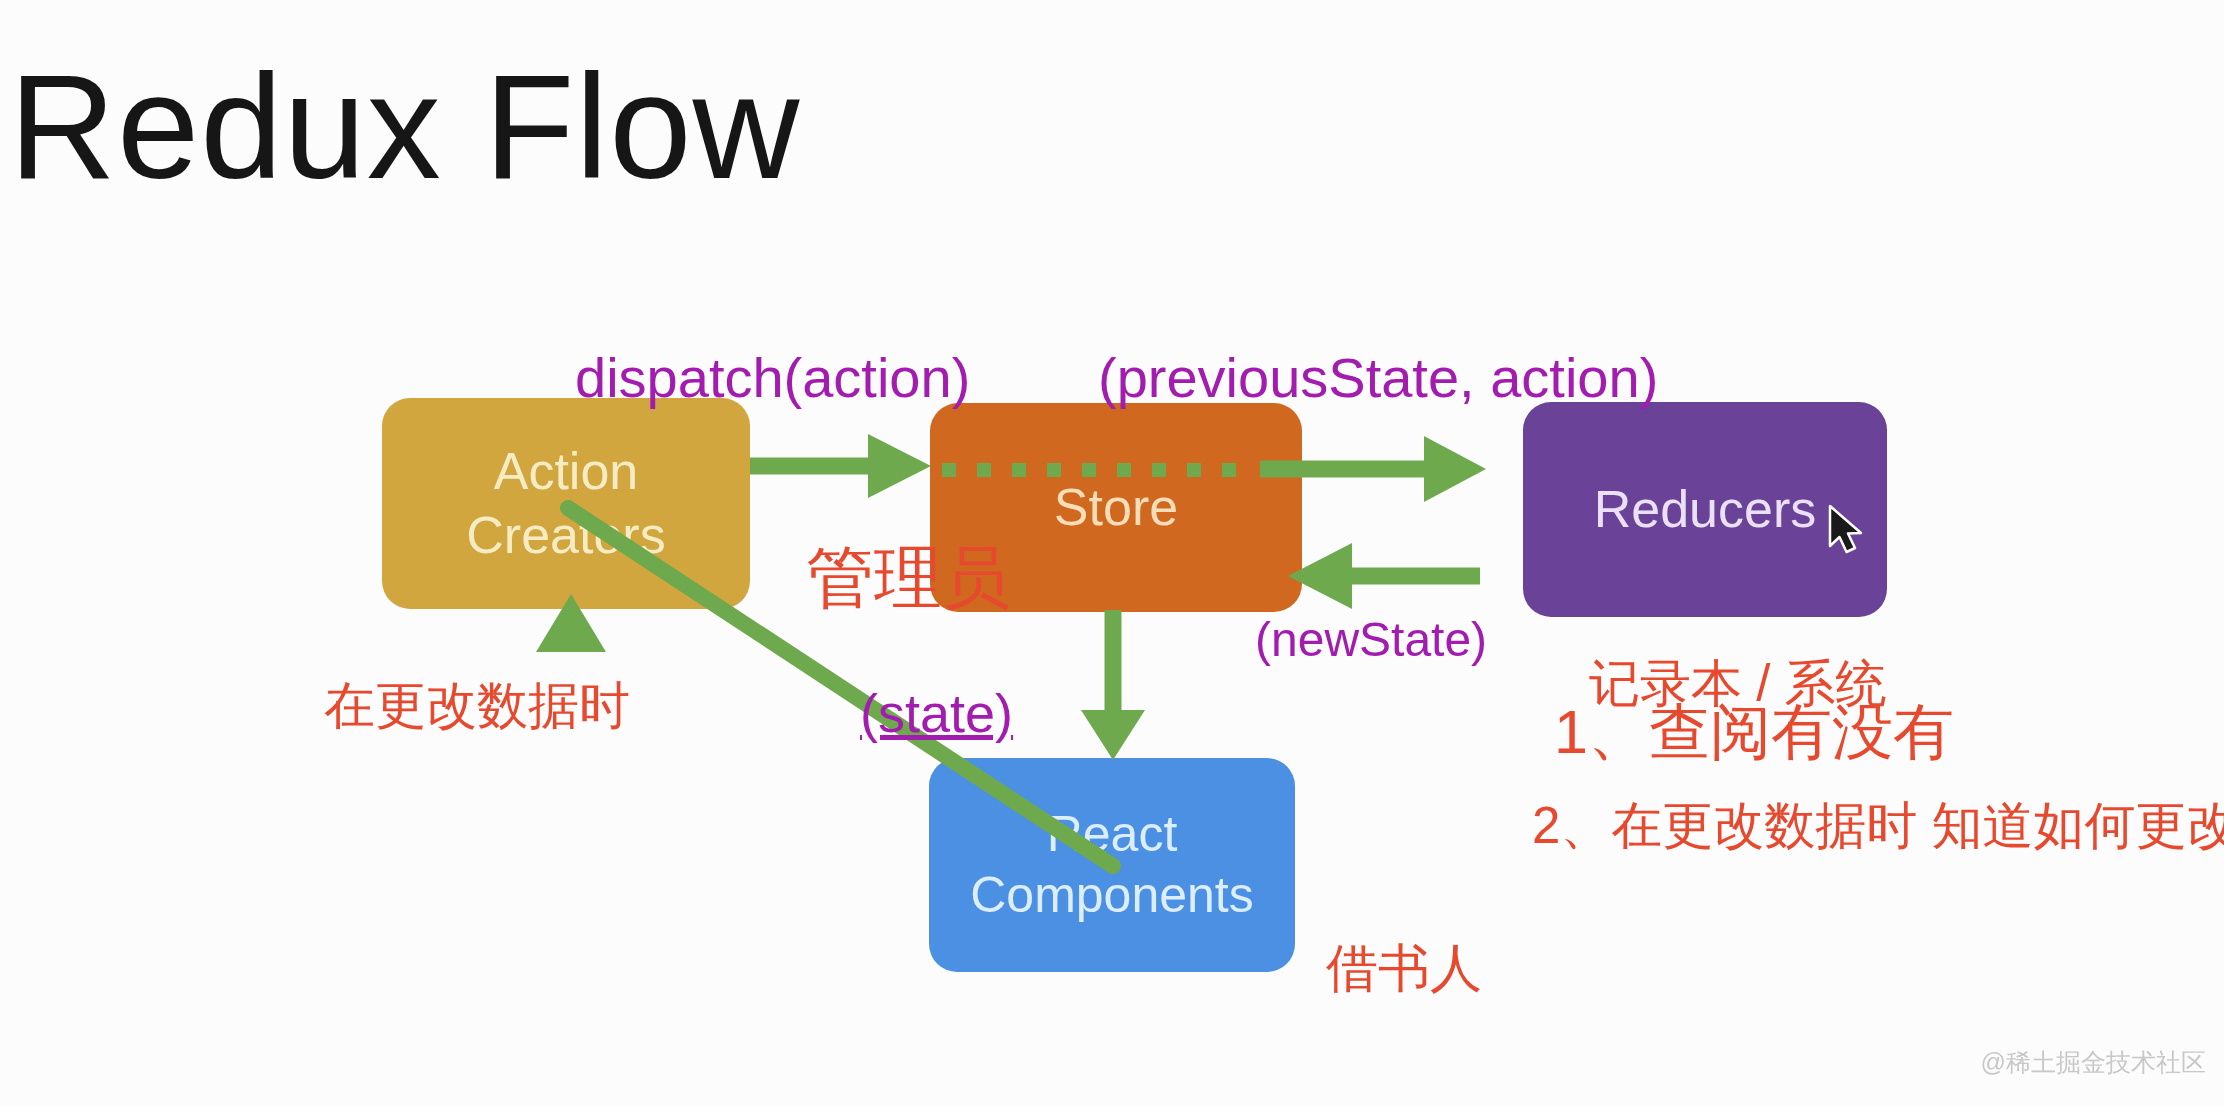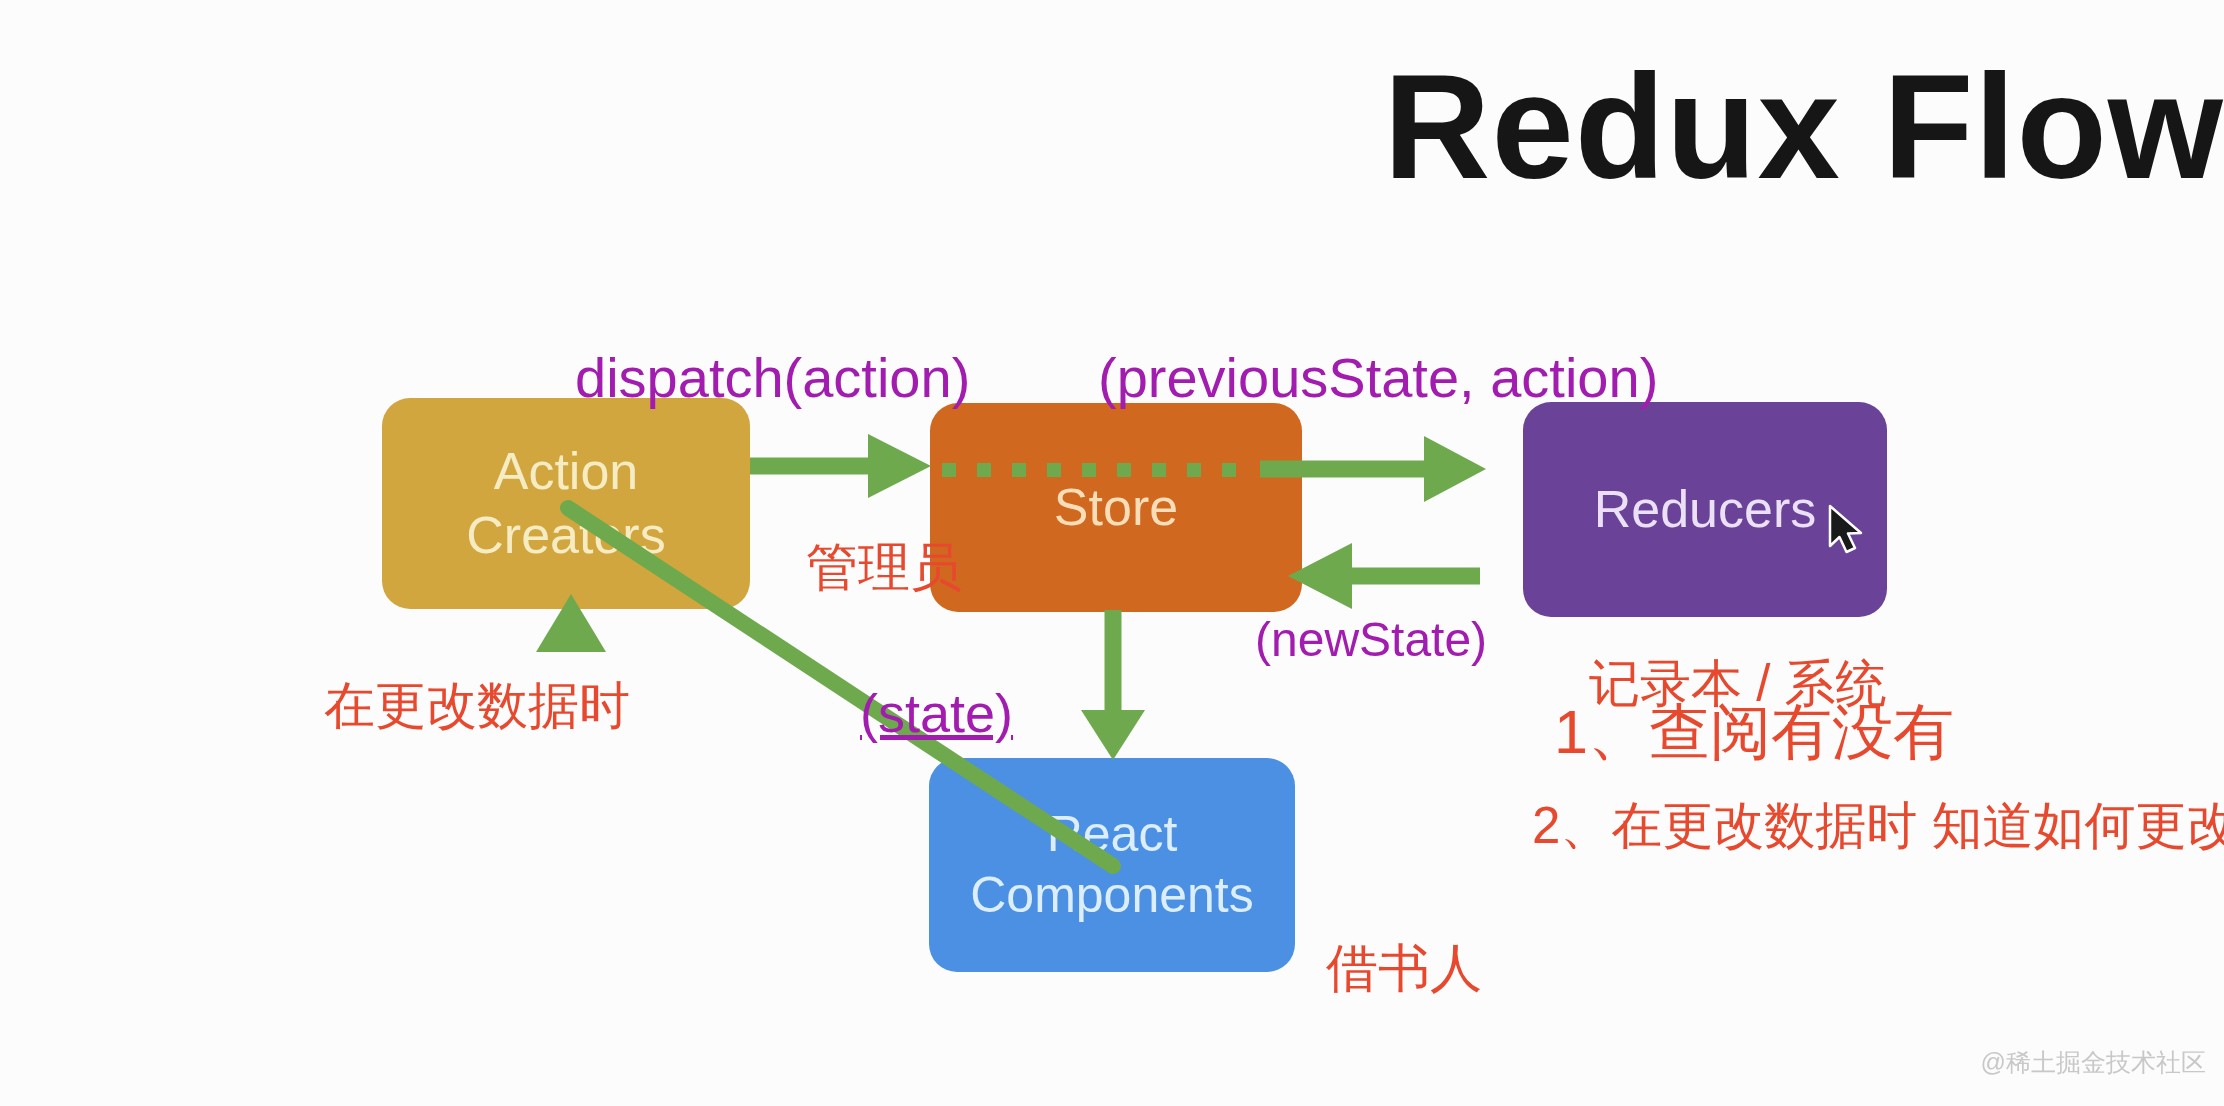--- a/index.html
+++ b/index.html
@@ -19,23 +19,23 @@
   .stage {
     position: relative;
     width: 2224px;
     height: 1106px;
     background: var(--bg);
     overflow: hidden;
   }
   .title {
     position: absolute;
     left: 9px; right: 0; top: 42px;
-    text-align: right;
+    text-align: left;
     font-size: 148px;
-    font-weight: 700;
+    font-weight: 400;
     color: var(--black);
     letter-spacing: 1px;
   }
   .flow-label {
     position: absolute;
     font-size: 56px;
     color: #a21caf;
     white-space: nowrap;
     z-index: 3;
   }
@@ -54,21 +54,21 @@
   .box-store    { left: 930px;  top: 403px; width: 372px; height: 209px; background: var(--store-bg); color: var(--store-fg); }
   .box-reducers { left: 1483px; top: 402px; width: 364px; height: 215px; background: var(--red-bg);   color: var(--red-fg); margin-left: 40px; }
   .box-react    { left: 929px;  top: 758px; width: 366px; height: 214px; background: var(--react-bg); color: var(--react-fg); font-size: 50px; }
   .box .inner { padding: 0 18px; }
   .annotation {
     position: absolute;
     color: var(--red);
     white-space: nowrap;
     z-index: 3;
   }
-  .ann-admin    { left: 806px;  top: 533px; font-size: 52px; }
+  .ann-admin    { left: 806px;  top: 533px; font-size: 68px; }
   .ann-say      { left: 324px;  top: 672px; font-size: 51px; }
   .ann-notebook { left: 1589px; top: 650px; font-size: 51px; }
   .ann-note1    { left: 1532px; top: 692px; font-size: 61px; margin-left: 22px; }
   .ann-note2    { left: 1532px; top: 792px; font-size: 51px; }
   .ann-borrower { left: 1326px; top: 934px; font-size: 52px; }
   .arrows {
     position: absolute;
     left: 0; top: 0;
     z-index: 2;
     pointer-events: none;

